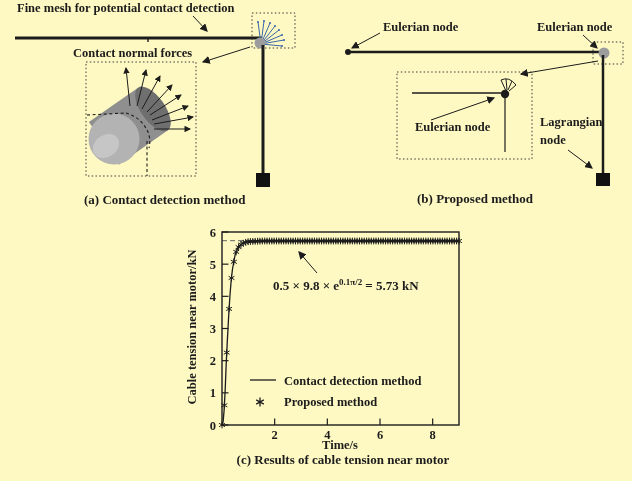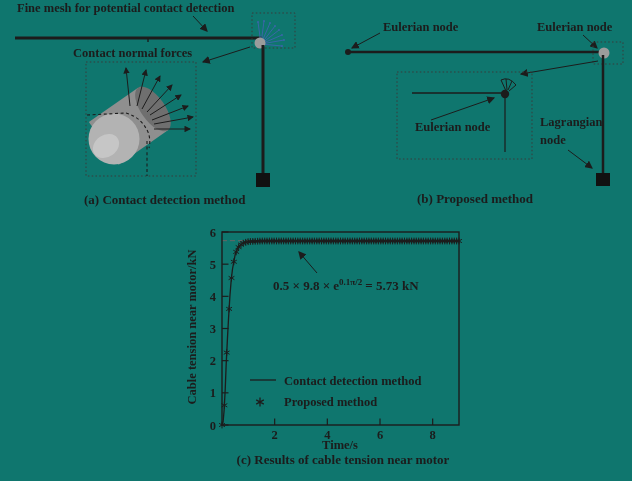--- a/index.html
+++ b/index.html
@@ -1,16 +1,16 @@
 <!DOCTYPE html>
 <html><head>
 <meta charset="utf-8">
 <style>
   html,body{margin:0;padding:0;background:#ffffff;}
-  #page{position:relative;width:632px;height:481px;background:#0f766e;overflow:hidden;
+  #page{position:relative;width:632px;height:481px;background:#fef9c3;overflow:hidden;
         font-family:"Liberation Serif","DejaVu Serif",serif;}
   svg{position:absolute;left:0;top:0;}
   .lbl  {font:700 12.5px "Liberation Serif","DejaVu Serif",serif; fill:#1c1c1c;}
   .cap  {font:700 13px   "Liberation Serif","DejaVu Serif",serif; fill:#1c1c1c;}
   .tick {font:700 12.5px "Liberation Serif","DejaVu Serif",serif; fill:#1c1c1c;}
   .ann  {font:700 13px   "Liberation Serif","DejaVu Serif",serif; fill:#1c1c1c;}
   .sup  {font:700 9px    "Liberation Serif","DejaVu Serif",serif; fill:#1c1c1c;}
   .thin {stroke:#1c1c1c;stroke-width:1;fill:none;}
   .dotbox{fill:none;stroke:#3a3a3a;stroke-width:1;stroke-dasharray:1.5 2.3;}
   .dash {fill:none;stroke:#1c1c1c;stroke-width:1.1;stroke-dasharray:3 2.6;}

